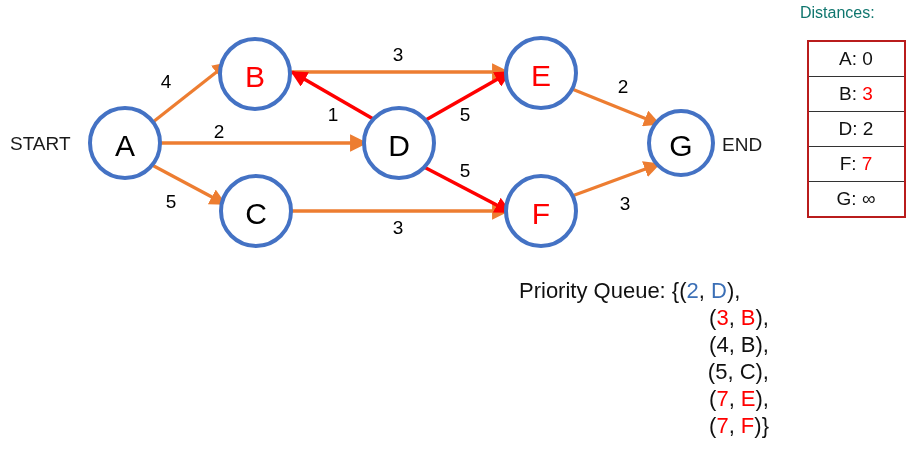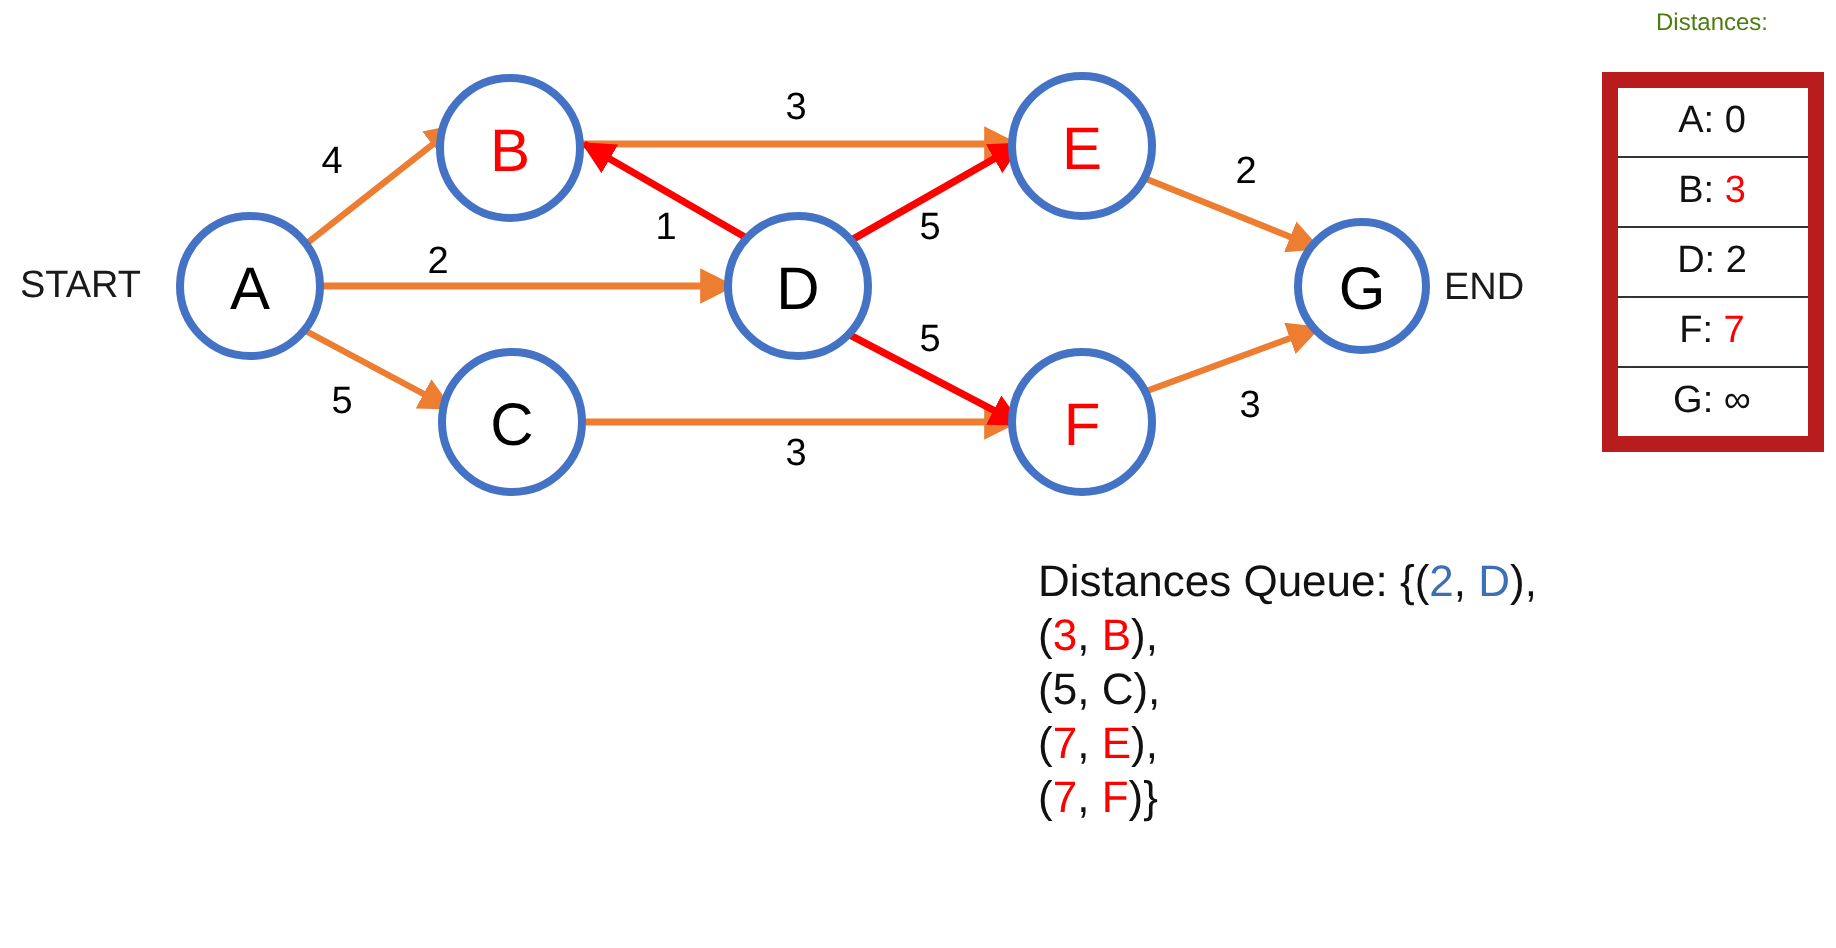--- a/index.html
+++ b/index.html
@@ -59,47 +59,48 @@
     left: 519px;
     top: 277px;
     width: 290px;
     font-size: 22px;
     line-height: 27px;
     color: #111111;
     white-space: nowrap;
   }
   #priority-queue .pq-line {
     display: block;
+    text-align: right;
     padding-right: 40px;
   }
   #priority-queue .pq-line.first {
     text-align: left;
     padding-right: 0;
   }
   .pq-label { color: #111111; }
   .tok-blue { color: #3b6fb6; }
   .tok-red  { color: #ff0000; }
   .tok-dark { color: #111111; }
 
   
   #distances-panel {
     position: absolute;
     left: 800px;
     top: 4px;
     width: 112px;
   }
   #distances-title {
-    font-size: 12px;
-    color: #4d7c0f;
-    text-align: center;
+    font-size: 16px;
+    color: #0f766e;
+    text-align: left;
     margin: 0 0 8px 0;
     white-space: nowrap;
   }
   #distances-table {
-    border: 8px solid #b91c1c;
+    border: 2px solid #b91c1c;
     width: 95px;
     margin: 18px auto;
     background: #ffffff;
   }
   .dist-row {
     border-bottom: 1px solid #333333;
     height: 34px;
     line-height: 34px;
     text-align: center;
     font-size: 19px;
@@ -191,24 +192,27 @@
         <text class="node-label dark" x="681" y="145">G</text>
       </g>
     </g>
 
     <text class="terminal-label" x="10" y="143">START</text>
     <text class="terminal-label" x="722" y="144">END</text>
   </svg>
 
   <div id="priority-queue">
     <span class="pq-line first">
-      <span class="pq-label">Distances Queue: {</span><span class="tok-dark">(</span><span class="tok-blue">2</span><span class="tok-dark">, </span><span class="tok-blue">D</span><span class="tok-dark">),</span>
+      <span class="pq-label">Priority Queue: {</span><span class="tok-dark">(</span><span class="tok-blue">2</span><span class="tok-dark">, </span><span class="tok-blue">D</span><span class="tok-dark">),</span>
     </span>
     <span class="pq-line">
       <span class="tok-dark">(</span><span class="tok-red">3</span><span class="tok-dark">, </span><span class="tok-red">B</span><span class="tok-dark">),</span>
+    </span>
+    <span class="pq-line">
+      <span class="tok-dark">(</span><span class="tok-dark">4</span><span class="tok-dark">, </span><span class="tok-dark">B</span><span class="tok-dark">),</span>
     </span>
     <span class="pq-line">
       <span class="tok-dark">(</span><span class="tok-dark">5</span><span class="tok-dark">, </span><span class="tok-dark">C</span><span class="tok-dark">),</span>
     </span>
     <span class="pq-line">
       <span class="tok-dark">(</span><span class="tok-red">7</span><span class="tok-dark">, </span><span class="tok-red">E</span><span class="tok-dark">),</span>
     </span>
     <span class="pq-line">
       <span class="tok-dark">(</span><span class="tok-red">7</span><span class="tok-dark">, </span><span class="tok-red">F</span><span class="tok-dark">)}</span>
     </span>

